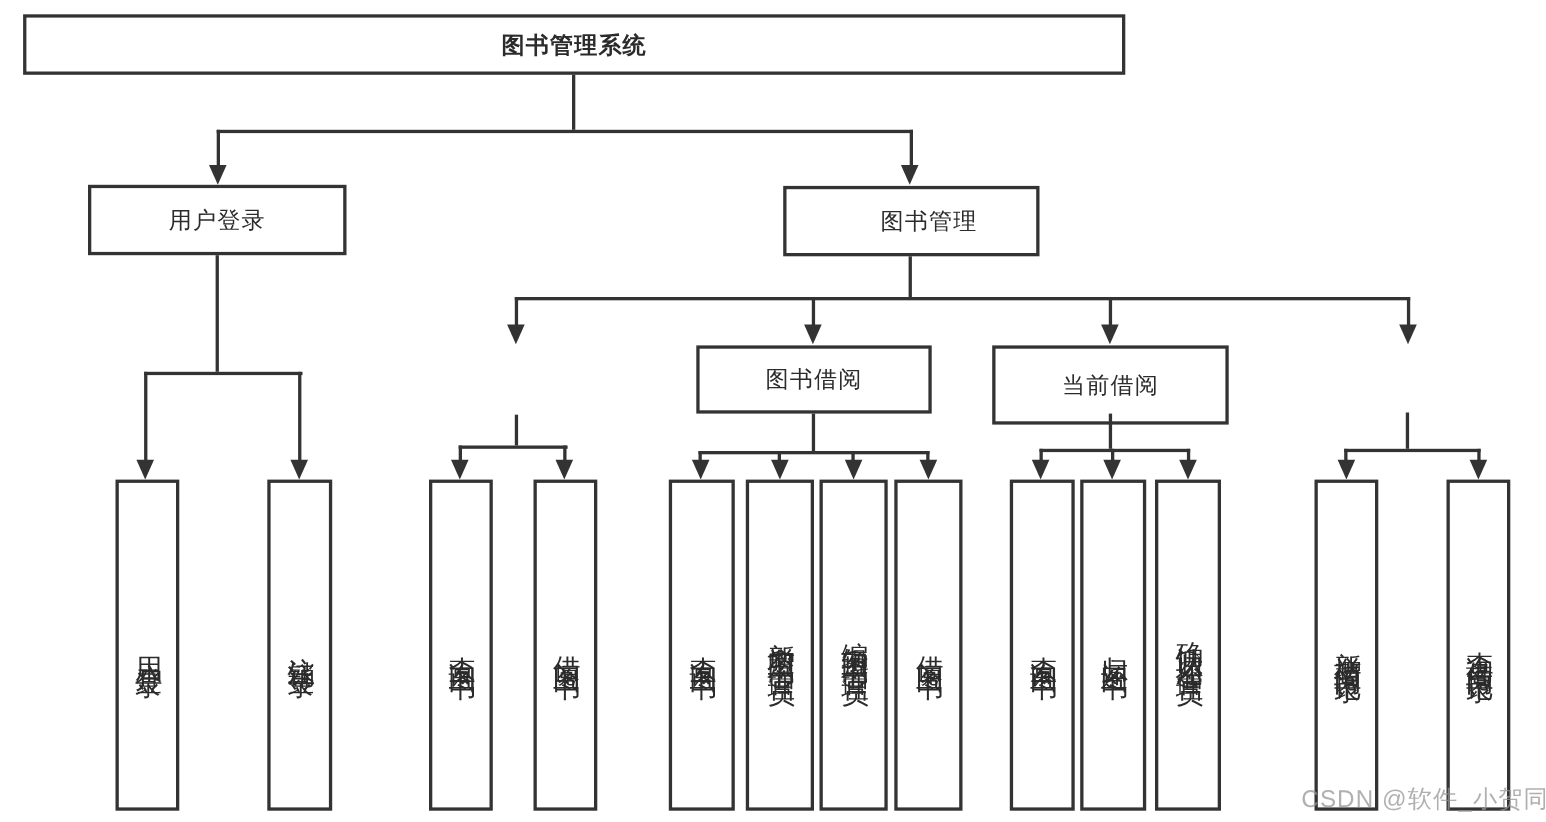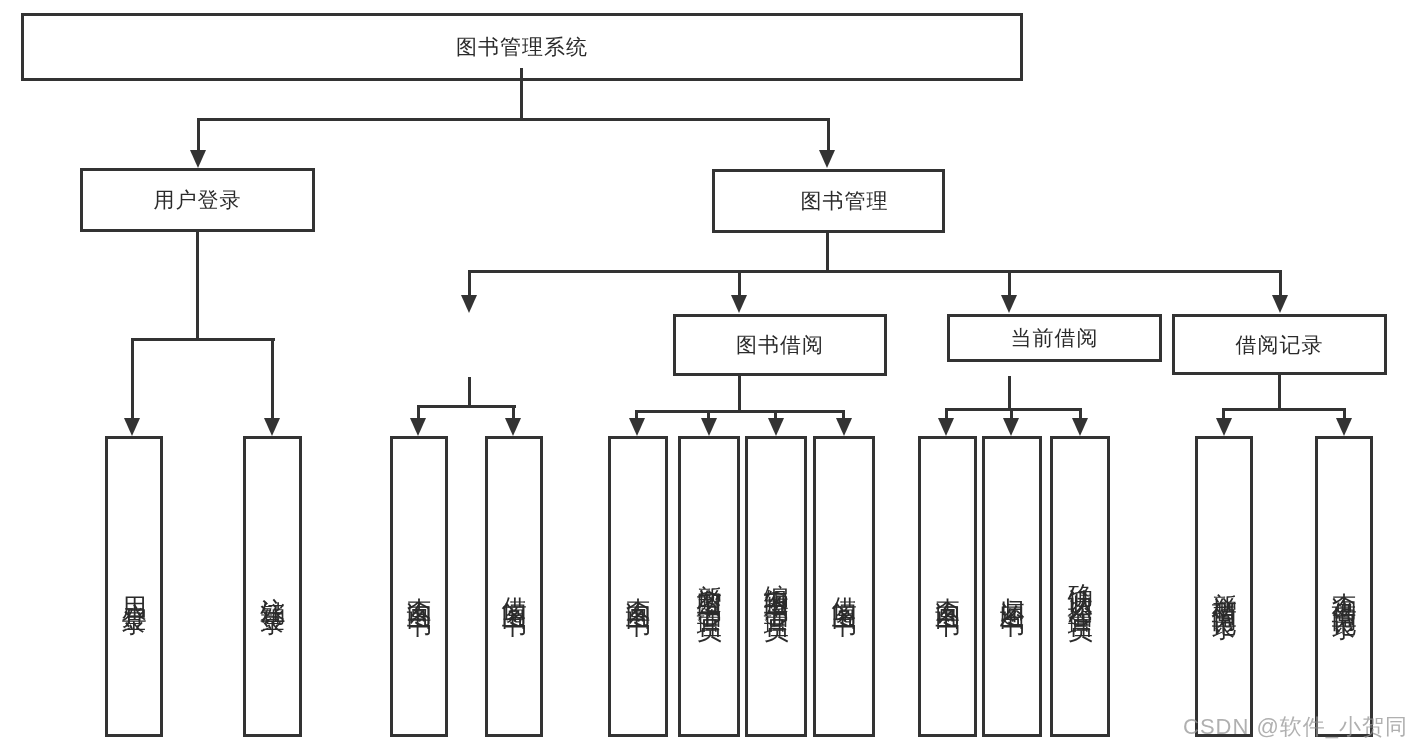--- a/index.html
+++ b/index.html
@@ -52,21 +52,21 @@
     color:rgba(150,150,150,0.75);
     letter-spacing:1px;
     white-space:nowrap;
   }
 </style>
 </head>
 <body>
 
 <div id="canvas">
 
-  <div class="node" style="left:21px;top:13px;width:1002px;height:68px;">
+  <div class="node" style="left:21px;top:13px;width:1002px;height:55px;font-weight:bold;">
     <span>图书管理系统</span>
   </div>
 
   <div class="vline" style="left:520px;top:68px;height:50px;"></div>
   <div class="hline" style="left:197px;top:118px;width:633px;"></div>
   <div class="vline" style="left:197px;top:118px;height:34px;"></div>
   <div class="vline" style="left:827px;top:118px;height:34px;"></div>
   <div class="arrow" style="left:190px;top:150px;"></div>
   <div class="arrow" style="left:819px;top:150px;"></div>
 
@@ -88,28 +88,25 @@
   <div class="hline" style="left:468px;top:270px;width:814px;"></div>
   <div class="vline" style="left:468px;top:270px;height:27px;"></div>
   <div class="vline" style="left:738px;top:270px;height:27px;"></div>
   <div class="vline" style="left:1008px;top:270px;height:27px;"></div>
   <div class="vline" style="left:1279px;top:270px;height:27px;"></div>
   <div class="arrow" style="left:461px;top:295px;"></div>
   <div class="arrow" style="left:731px;top:295px;"></div>
   <div class="arrow" style="left:1001px;top:295px;"></div>
   <div class="arrow" style="left:1272px;top:295px;"></div>
 
-  <div class="node" style="left:633px;top:314px;width:214px;height:62px;margin-left:40px;">
+  <div class="node" style="left:633px;top:314px;width:214px;height:62px;">
     <span>图书借阅</span>
   </div>
-  <div class="node" style="left:902px;top:314px;width:215px;height:48px;margin-left:45px;">
+  <div class="node" style="left:902px;top:314px;width:215px;height:72px;">
     <span>当前借阅</span>
-  </div>
-  <div class="node" style="left:1172px;top:314px;width:215px;height:61px;">
-    <span>借阅记录</span>
   </div>
 
   <div class="vline" style="left:468px;top:377px;height:28px;"></div>
   <div class="hline" style="left:417px;top:405px;width:99px;"></div>
   <div class="vline" style="left:417px;top:405px;height:15px;"></div>
   <div class="vline" style="left:512px;top:405px;height:15px;"></div>
   <div class="arrow" style="left:410px;top:418px;"></div>
   <div class="arrow" style="left:505px;top:418px;"></div>
 
   <div class="vline" style="left:738px;top:376px;height:34px;"></div>

